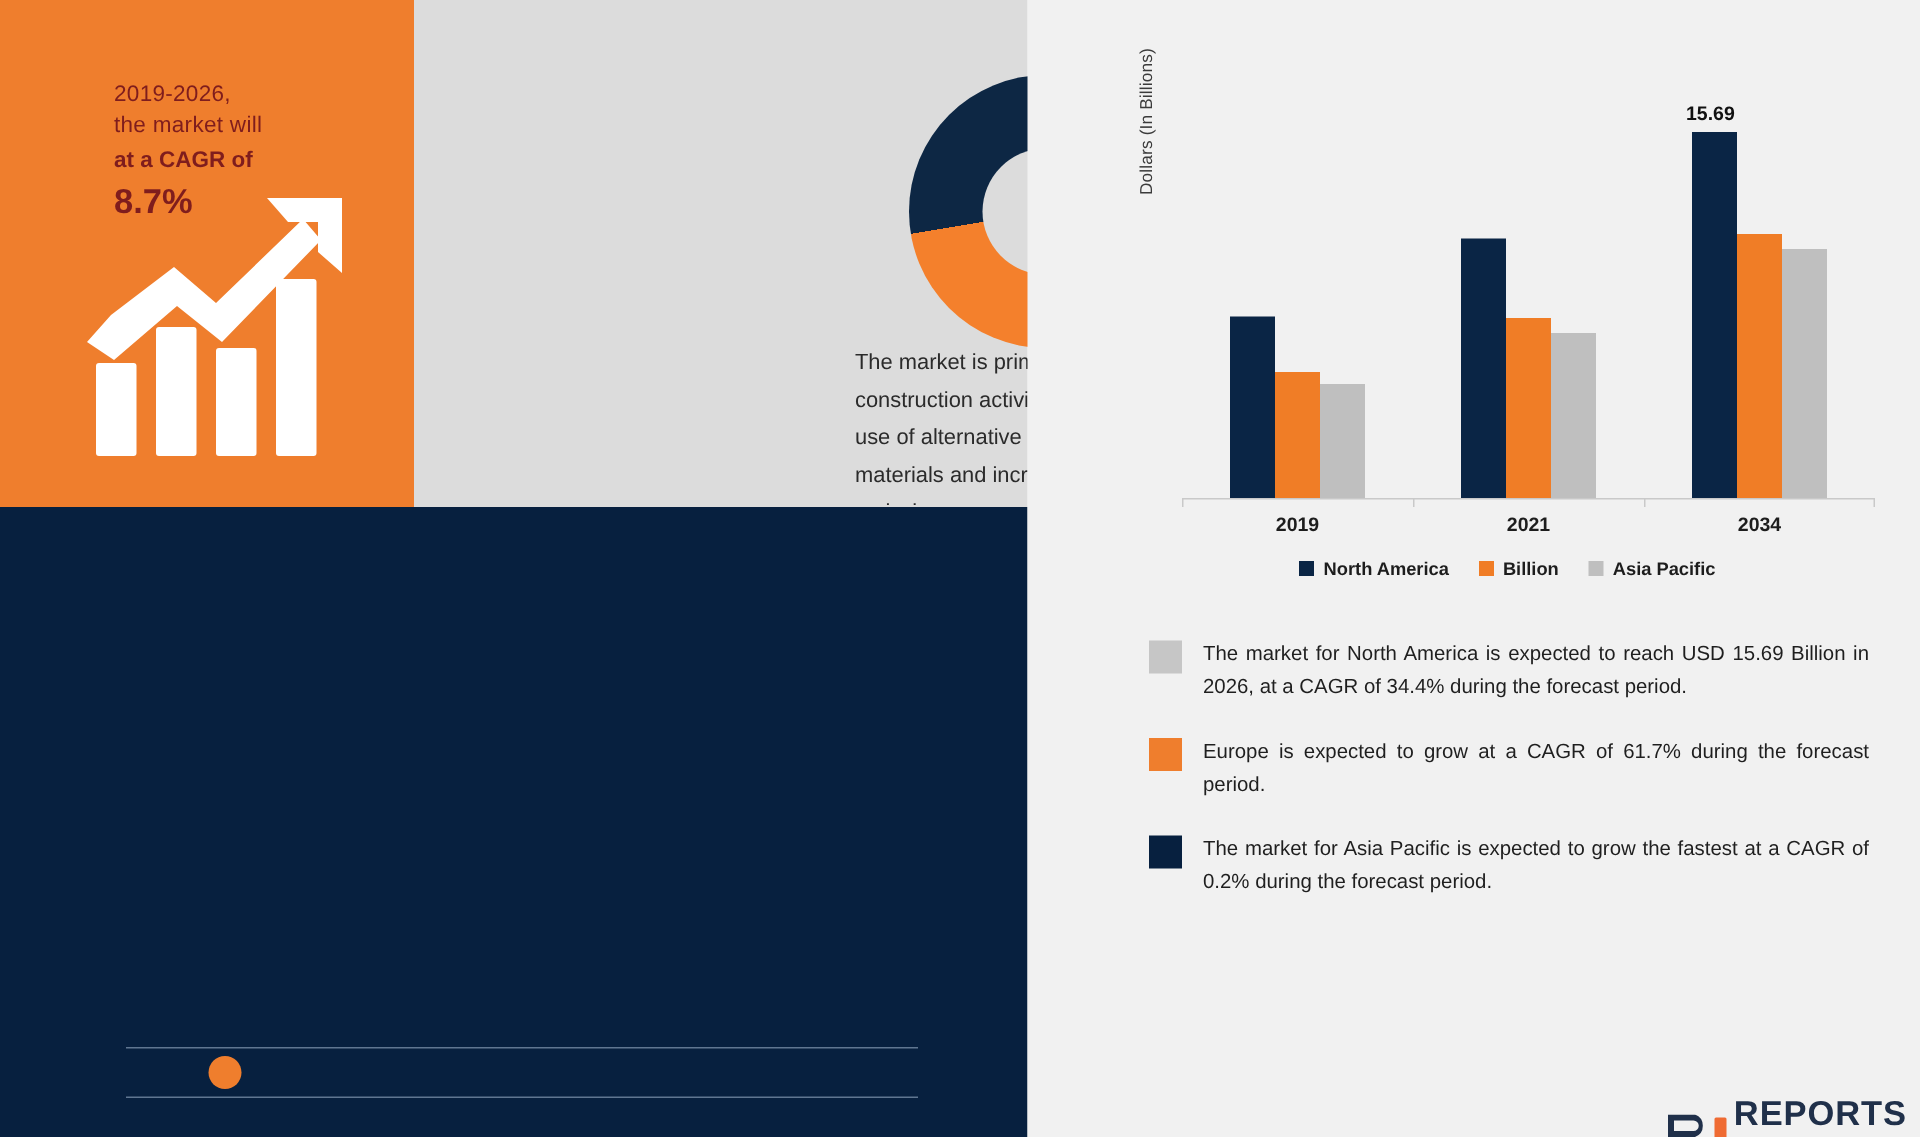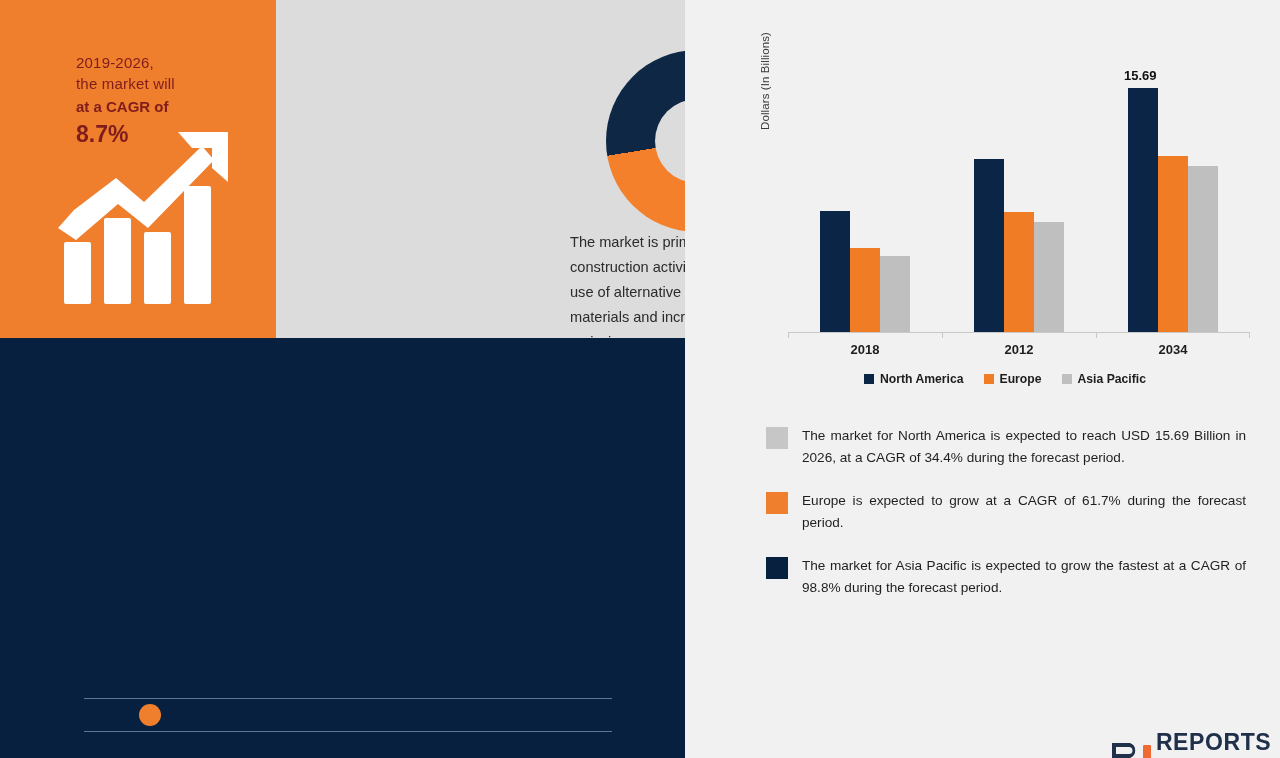--- a/index.html
+++ b/index.html
@@ -170,53 +170,53 @@
           <div class="bar ap" style="height: 166px;"></div>
         </div>
         <div class="bar-value" style="left: 336px; top: 8.13257px;">15.69</div>
       </div>
     <div class="baseline"></div>
     <div class="bar-tick" style="left:28px;"></div>
     <div class="bar-tick" style="left:182px;"></div>
     <div class="bar-tick" style="left:336px;"></div>
     <div class="bar-tick" style="left:489px;"></div>
     <div class="year-labels">
-      <div>2018</div>
-      <div>2012</div>
+      <div>2019</div>
+      <div>2021</div>
       <div>2034</div>
     </div>
   </div>
 
   <div class="bar-legend">
     <div class="item">
       <span class="sw" style="background:#0a2545"></span>
       <span>North America</span>
     </div>
     <div class="item">
       <span class="sw" style="background:#f07d26"></span>
-      <span>Europe</span>
+      <span>Billion</span>
     </div>
     <div class="item">
       <span class="sw" style="background:#bfbfbf"></span>
       <span>Asia Pacific</span>
     </div>
   </div>
 
   <div class="right-bullets">
     <div class="rb-row">
       <span class="rb-sw" style="background:#c6c6c6"></span>
       <span class="rb-text">The market for North America is expected to reach USD 15.69 Billion in 2026, at a CAGR of 34.4% during the forecast period.</span>
     </div>
     <div class="rb-row">
       <span class="rb-sw" style="background:#ef7e2d"></span>
       <span class="rb-text">Europe is expected to grow at a CAGR of 61.7% during the forecast period.</span>
     </div>
     <div class="rb-row">
       <span class="rb-sw" style="background:#07203f"></span>
-      <span class="rb-text">The market for Asia Pacific is expected to grow the fastest at a CAGR of 98.8% during the forecast period.</span>
+      <span class="rb-text">The market for Asia Pacific is expected to grow the fastest at a CAGR of 0.2% during the forecast period.</span>
     </div>
   </div>
 
   <div class="logo">
     <div class="logo-mark">
       <svg class="logo-r" viewBox="0 0 28 27" width="28" height="27" aria-hidden="true">
         <path fill="#20304a" d="M0 0 H18 A8 8 0 0 1 18 15 H11 L22 27 H13 L3 16 V27 H0 Z M4 4 V11 H17 A3.5 3.5 0 0 0 17 4 Z"></path>
       </svg>
       <div class="logo-bar"></div>
     </div>

